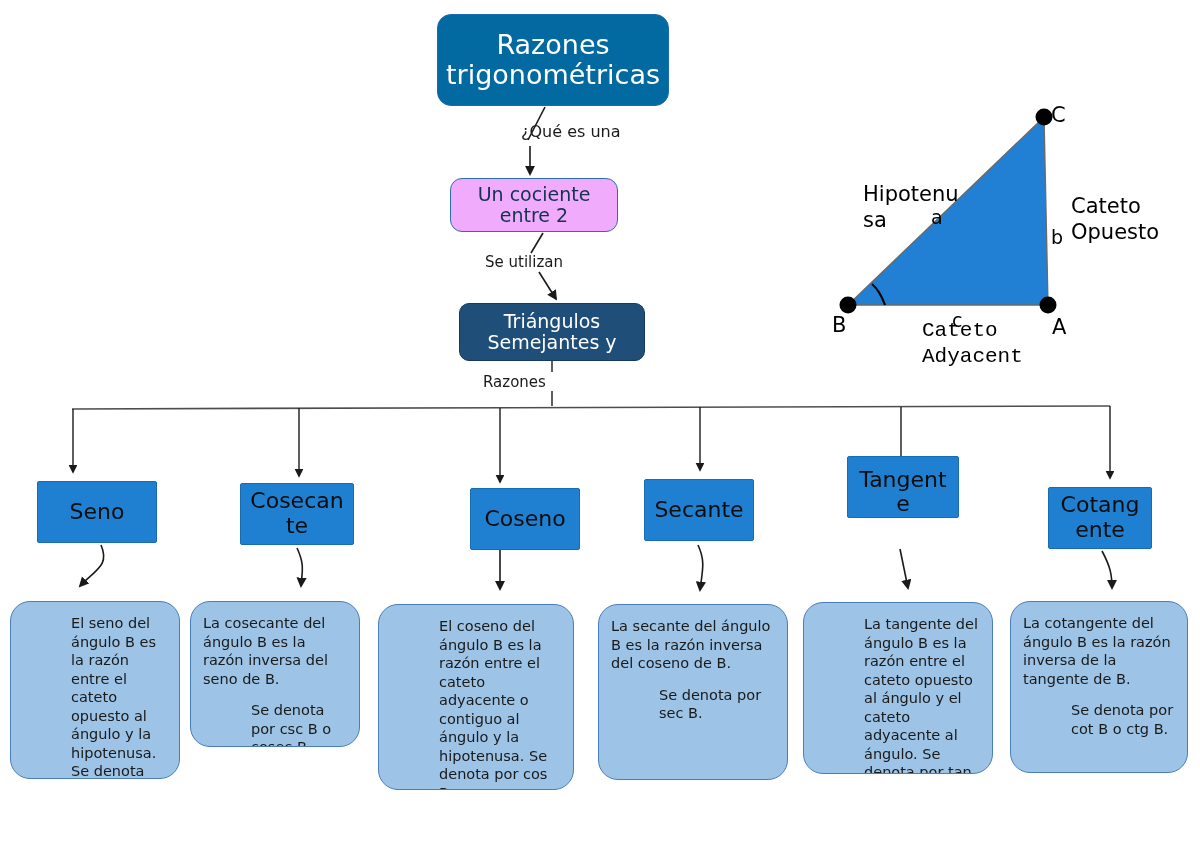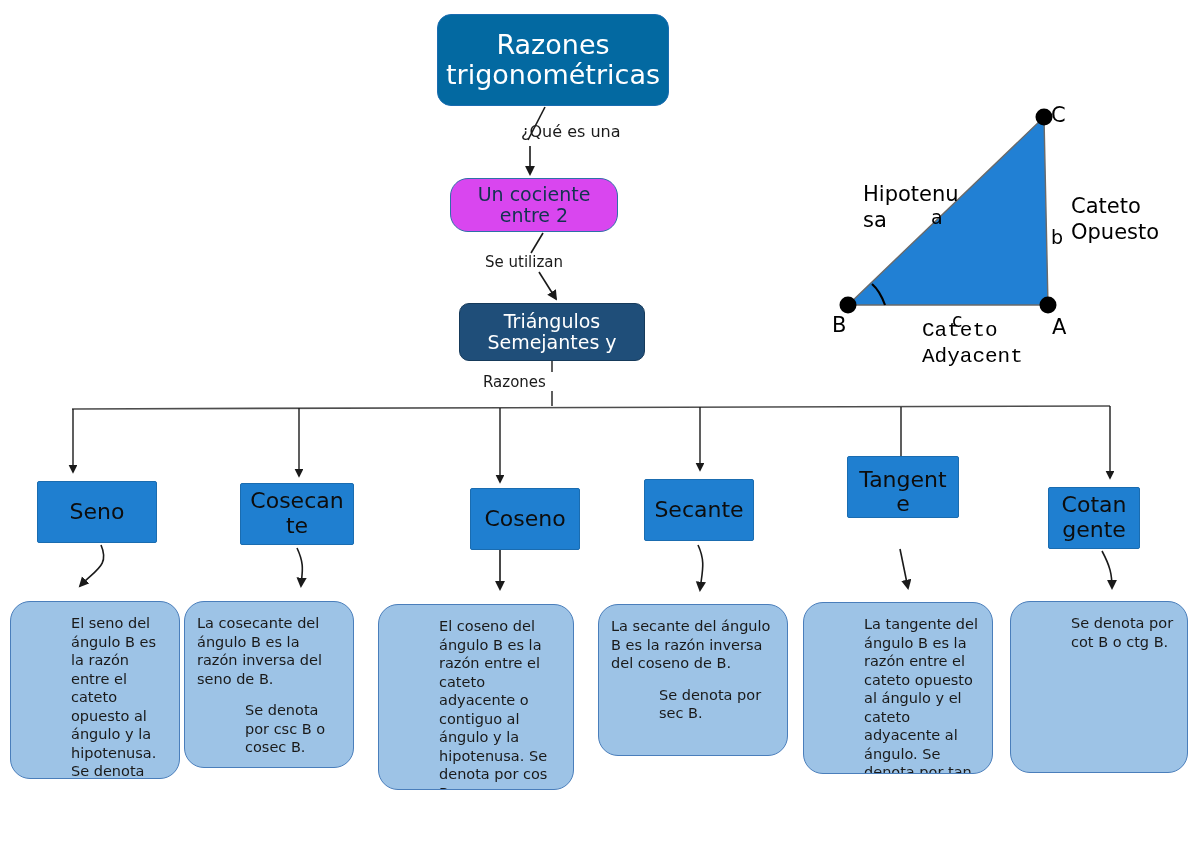--- a/index.html
+++ b/index.html
@@ -37,25 +37,25 @@
     left:437px;top:14px;width:232px;height:92px;
     background:#0369a1;
     border:1px solid #1a6cb0;
     color:#ffffff;
     font-size:27px;
     border-radius:14px;
   }
   
   .n-quot{
     left:450px;top:178px;width:168px;height:54px;
-    background:#d946ef;
+    background:#f0abfc;
     border:1.5px solid #2f6fa8;
     color:#12334f;
     font-size:19px;
-    border-radius:18px;
+    border-radius:12px;
     align-items:center;
   }
   
   .n-tri{
     left:459px;top:303px;width:186px;height:58px;
     background:#1f4e79;
     border:1px solid #163a5a;
     color:#ffffff;
     font-size:19px;
     border-radius:10px;
@@ -165,47 +165,48 @@
 </div>
 <div class="node term" style="left:445px;top:488px;width:110px;margin-left:25px;">
   <span class="txt">Coseno</span>
 </div>
 <div class="node term" style="left:644px;top:479px;width:110px;">
   <span class="txt">Secante</span>
 </div>
 <div class="node term" style="left:847px;top:456px;width:112px;align-items:flex-end;">
   <span class="txt">Tangente</span>
 </div>
-<div class="node term" style="left:1048px;top:487px;width:92px;">
+<div class="node term" style="left:1048px;top:487px;width:104px;">
   <span class="txt">Cotangente</span>
 </div>
 
 <div class="desc" style="left:10px;top:601px;width:170px;height:178px;">
   <p>El seno del ángulo B es la razón entre el cateto opuesto al ángulo y la hipotenusa. Se denota por sen B</p>
 </div>
 
-<div class="desc" style="left:184px;top:601px;width:170px;height:167px;">
+<div class="desc" style="left:190px;top:601px;width:170px;height:146px;">
   <p>La cosecante del ángulo B es la razón inversa del seno de B.</p>
   <p>Se denota por csc B o cosec B.</p>
 </div>
 
 <div class="desc" style="left:378px;top:604px;width:196px;height:186px;">
   <p>El coseno del ángulo B es la razón entre el cateto adyacente o contiguo al ángulo y la hipotenusa. Se denota por cos B.</p>
 </div>
 
-<div class="desc" style="left:598px;top:604px;width:190px;height:152px;border-radius:20px;">
+<div class="desc" style="left:598px;top:604px;width:190px;height:176px;border-radius:20px;">
   <p>La secante del ángulo B es la razón inversa del coseno de B.</p>
   <p>Se denota por sec B.</p>
 </div>
 
 <div class="desc" style="left:803px;top:602px;width:190px;height:172px;">
   <p>La tangente del ángulo B es la razón entre el cateto opuesto al ángulo y el cateto adyacente al ángulo. Se denota por tan B o tg B.</p>
 </div>
 
 <div class="desc" style="left:1010px;top:601px;width:178px;height:172px;">
+  <p>La cotangente del ángulo B es la razón inversa de la tangente de B.</p>
   <p>Se denota por cot B o ctg B.</p>
 </div>
 
 <div class="vlabel" style="left:832px;top:313px;">B</div>
 <div class="vlabel" style="left:1052px;top:315px;">A</div>
 <div class="vlabel" style="left:1051px;top:103px;">C</div>
 
 <div class="slabel" style="left:952px;top:309px;">c</div>
 <div class="slabel" style="left:1051px;top:226px;">b</div>
 <div class="slabel" style="left:931px;top:206px;">a</div>

